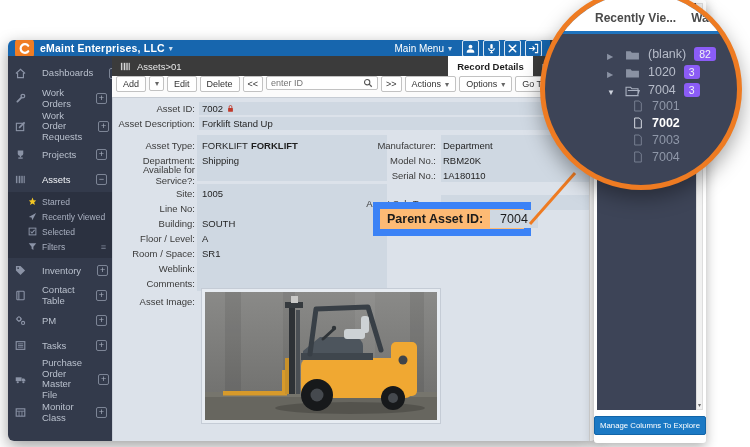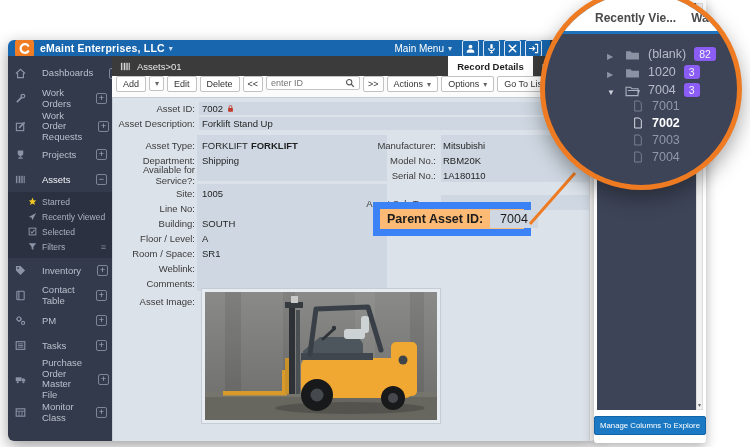--- a/index.html
+++ b/index.html
@@ -48,21 +48,21 @@
   .tabs { margin-left:auto; display:flex; height:100%; }
   .tab { display:flex; align-items:center; padding:0 9px; font-size:9.5px; }
   .tab.active { background:#fff; color:#1d1d1d; font-weight:bold; }
   .tab.inactive { color:#cfcfcf; }
 
   .toolbar { height:22px; background:#fbfbfb; border-bottom:1px solid #c6ccd4; display:flex; align-items:flex-start; padding:0 4px; gap:3px; flex:none; }
   .tbtn { background:#fff; border:1px solid #c2c2c2; border-radius:2px; font-size:9px; color:#333;
     padding:2px 6px; display:flex; align-items:center; gap:3px; white-space:nowrap; }
   .tbtn.sm { padding:2px 4px; }
   .tbtn .caret { color:#666; margin-left:1px; }
-  .searchbox { display:flex; align-items:center; background:#fff; border:1px solid #c2c2c2; border-radius:2px; padding:1px 4px; gap:2px; }
+  .searchbox { display:flex; align-items:center; background:#fff; border:1px solid #c2c2c2; border-radius:2px; padding:1px 4px; gap:20px; }
   .searchbox input { border:0; outline:none; width:72px; font-size:9px; font-family:"Liberation Sans",sans-serif; color:#333; }
   .searchbox .icn { width:10px; height:10px; color:#555; }
   .tbtn .icn { width:10px; height:10px; color:#444; }
 
   .work-row { flex:1; display:flex; min-height:0; }
   .form { flex:1; position:relative; background:#dce2ea; border-left:1px solid #c9cfd8; }
   .vscroll { width:7px; background:#f2f2f2; border-left:1px solid #d4d4d4; flex:none; }
 
   .fblock { position:absolute; background:#cfd8e2; }
   .frow { position:absolute; left:0; height:14px; display:flex; align-items:center; font-size:9.5px; }
@@ -474,21 +474,21 @@
             <div class="frow" style="top:178px">
                 <span class="flabel">Comments:</span>
                 <span class="fval mid"></span>
               </div>
             <div class="frow" style="top:196px">
                 <span class="flabel">Asset Image:</span>
               </div>
 
             <div class="frow rcol" style="left:240px; top:40px">
                 <span class="flabel">Manufacturer:</span>
-                <span class="fval rw">Mitsubishi</span>
+                <span class="fval rw">Department</span>
               </div>
             <div class="frow rcol" style="left:240px; top:55px">
                 <span class="flabel">Model No.:</span>
                 <span class="fval rw">RBM20K</span>
               </div>
             <div class="frow rcol" style="left:240px; top:70px">
                 <span class="flabel">Serial No.:</span>
                 <span class="fval rw">1A180110</span>
               </div>
             <div class="frow rcol" style="left:240px; top:98px">

